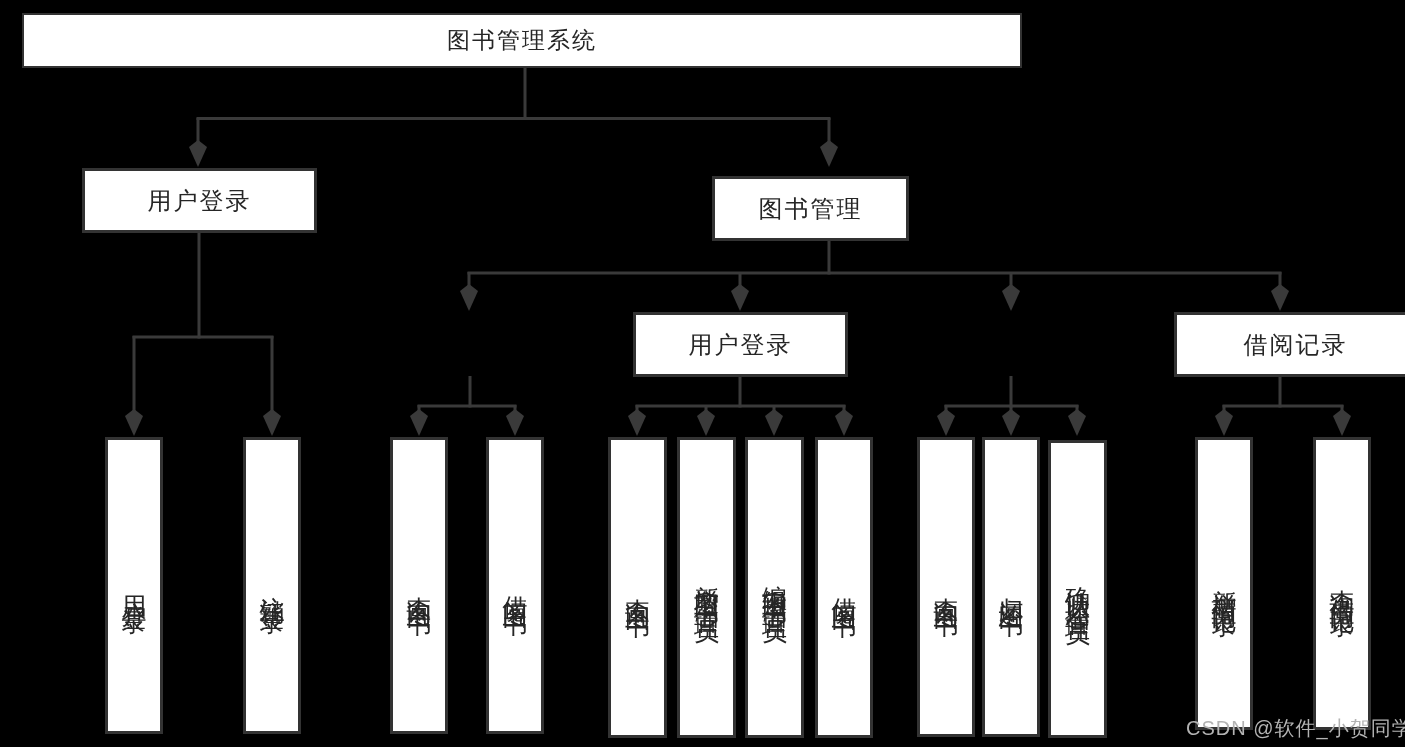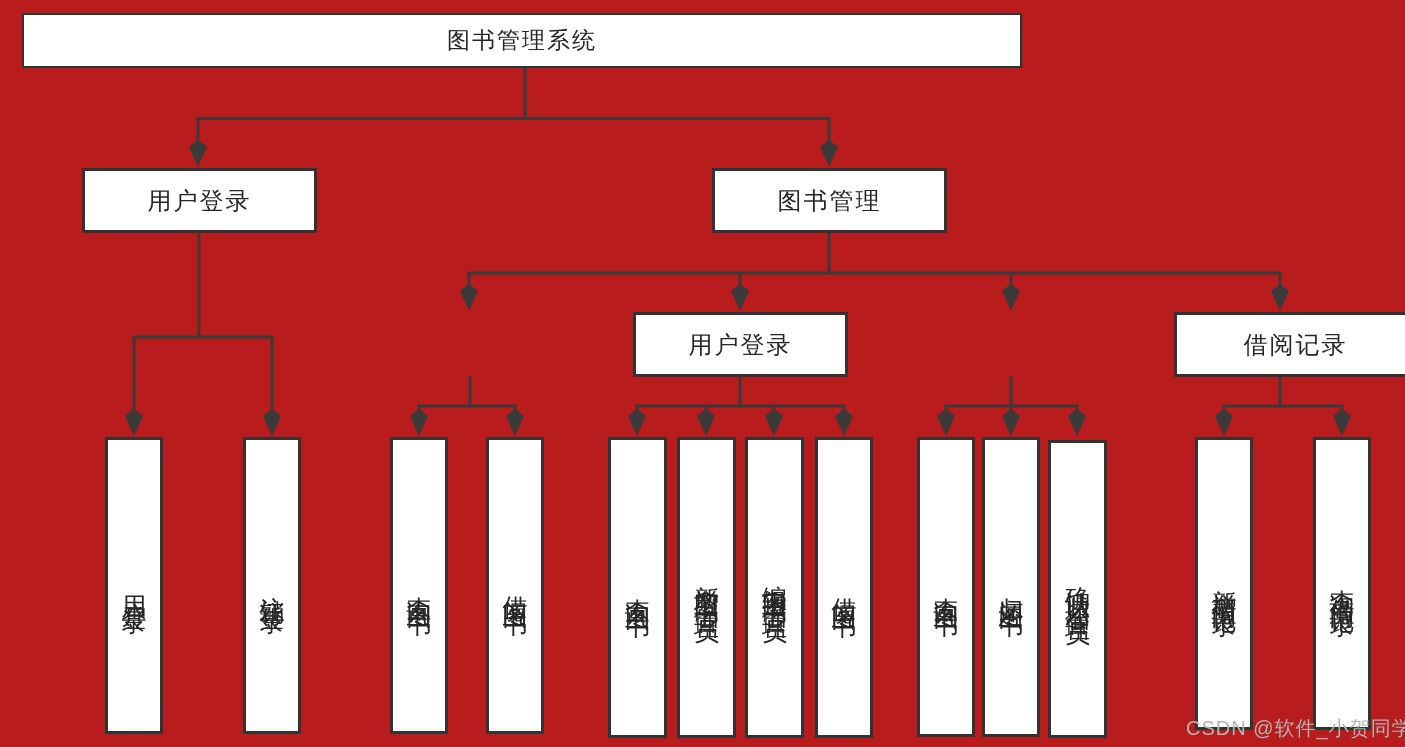--- a/index.html
+++ b/index.html
@@ -1,19 +1,19 @@
 <!DOCTYPE html>
 <html><head>
 <meta charset="utf-8">
 <style>
   html,body{margin:0;padding:0;background:#ffffff;}
   .stage{
     position:relative;
     width:1405px;height:747px;
-    background:#b91c1c;
+    background:#000000;
     font-family:"Liberation Sans", sans-serif;
     color:#222222;
     overflow:hidden;
   }
   .wires{position:absolute;left:0;top:0;width:1405px;height:747px;}
   .node{
     position:absolute;
     background:#ffffff;
     border:3px solid #333333;
     display:flex;align-items:center;justify-content:center;
@@ -120,21 +120,21 @@
       <polygon points="1002,416 1011,409 1020,416 1011,436"></polygon>
       <polygon points="1068,416 1077,409 1086,416 1077,436"></polygon>
       <polygon points="1215,416 1224,409 1233,416 1224,436"></polygon>
       <polygon points="1333,416 1342,409 1351,416 1342,436"></polygon>
     </g>
   </svg>
 
   <div class="node root" style="left:22px;top:13px;width:1000px;height:55px;">图书管理系统</div>
 
   <div class="node" style="left:82px;top:168px;width:235px;height:65px;">用户登录</div>
-  <div class="node" style="left:712px;top:168px;width:235px;height:65px;">图书管理</div>
+  <div class="node" style="left:712px;top:176px;width:197px;height:65px;">图书管理</div>
 
   <div class="node" style="left:633px;top:312px;width:215px;height:65px;">用户登录</div>
   <div class="node" style="left:1174px;top:312px;width:235px;height:65px;padding-left:8px;">借阅记录</div>
 
   <div class="leaf" style="left:105px;top:437px;width:58px;height:297px;">
     <span>用户登录</span>
   </div>
   <div class="leaf" style="left:243px;top:437px;width:58px;height:297px;">
     <span>注销登录</span>
   </div>

